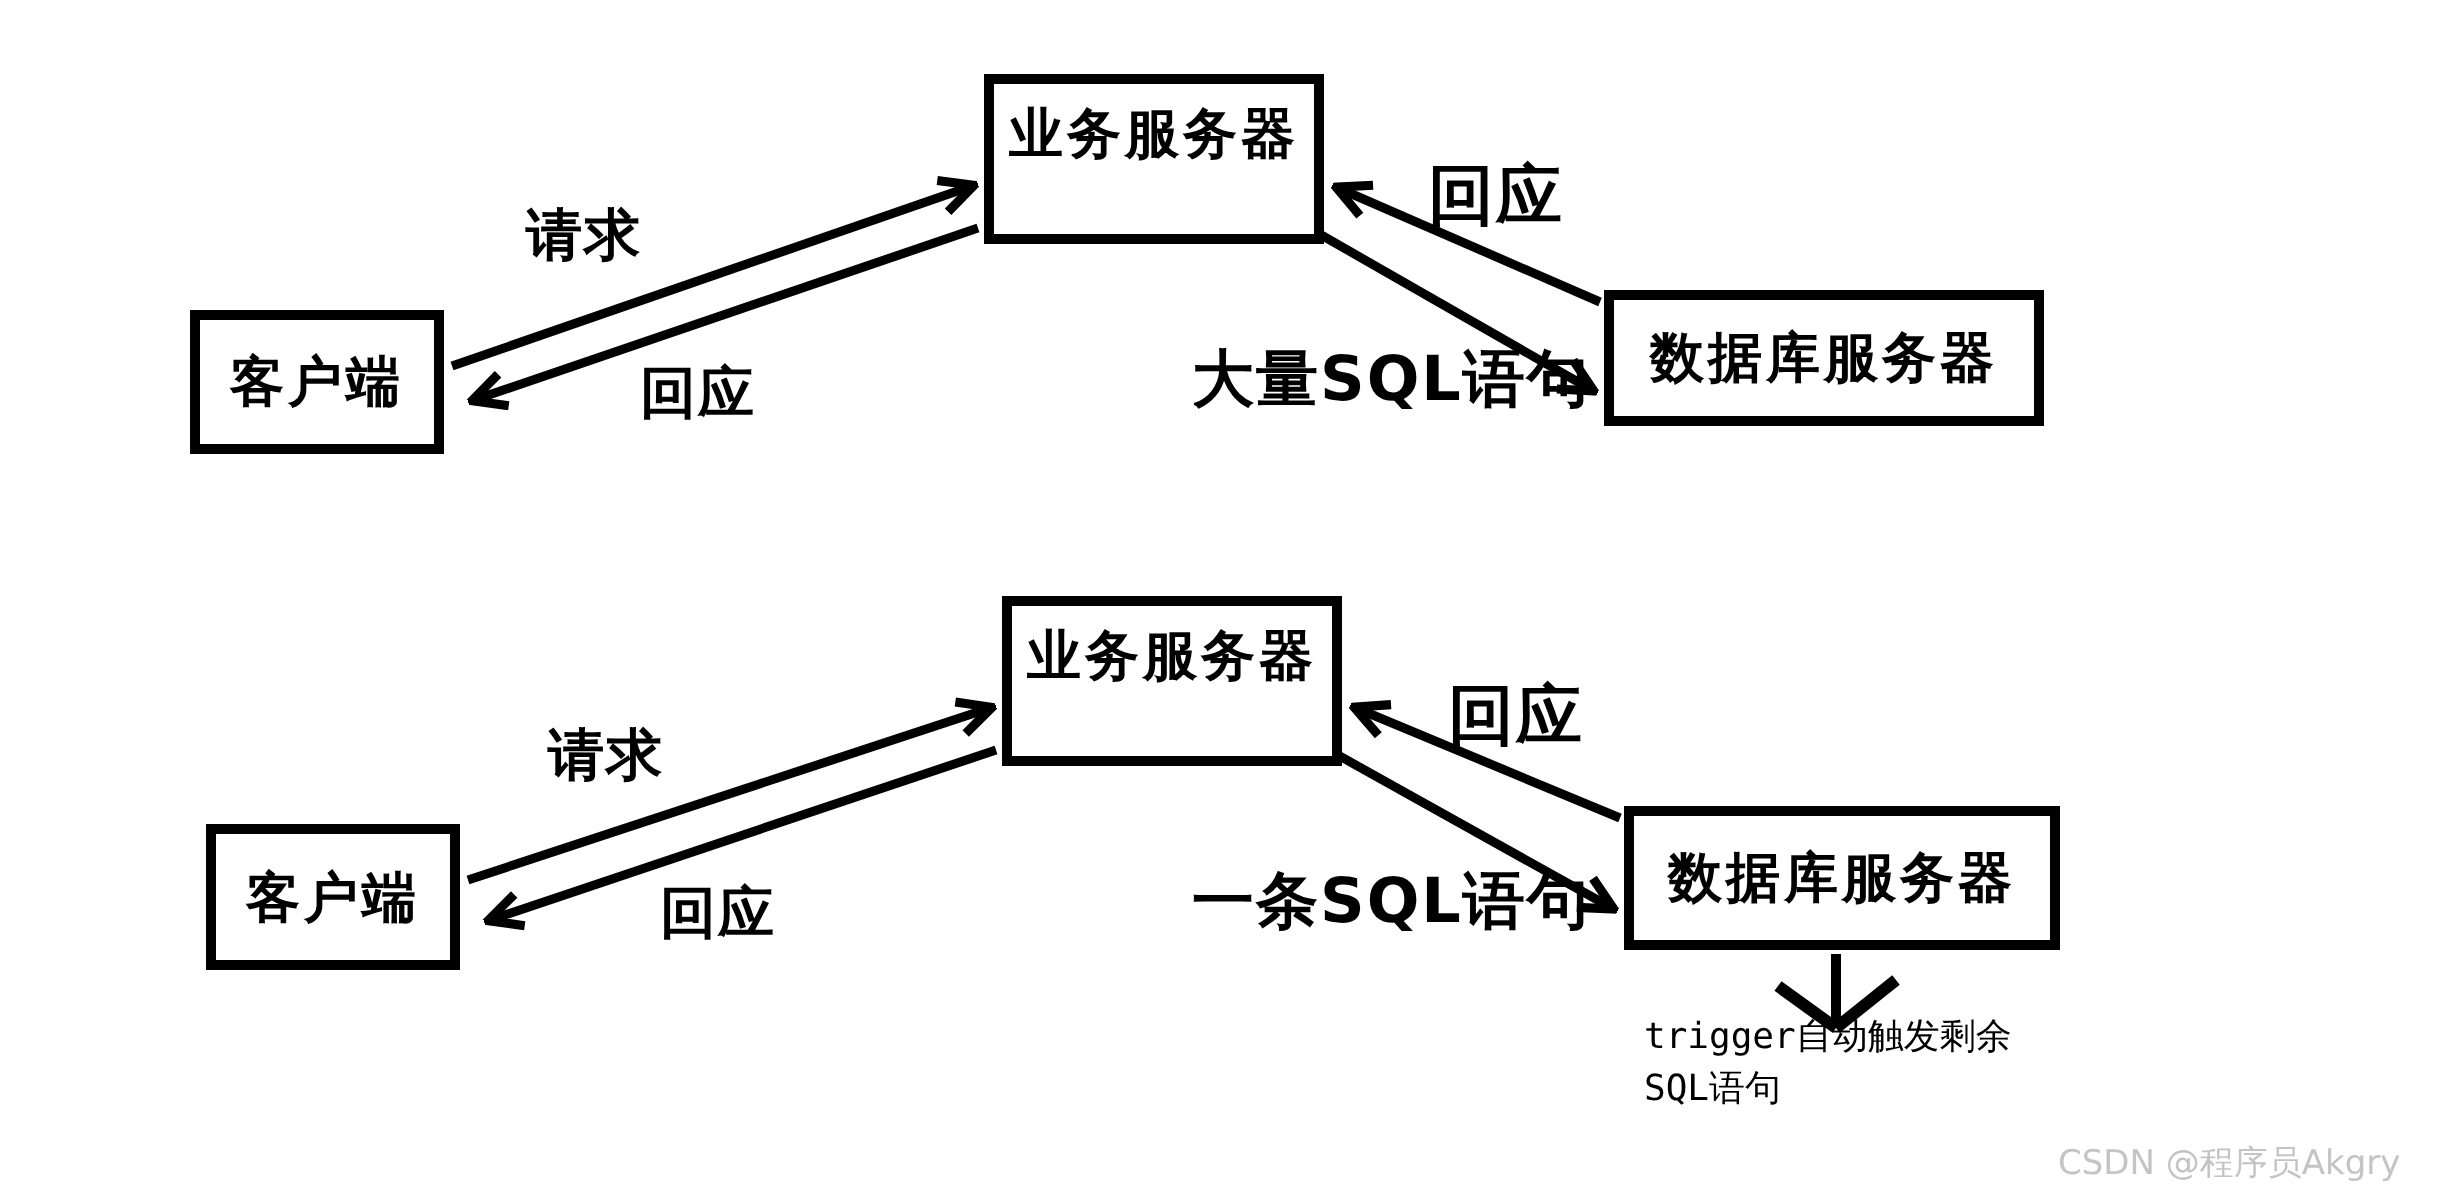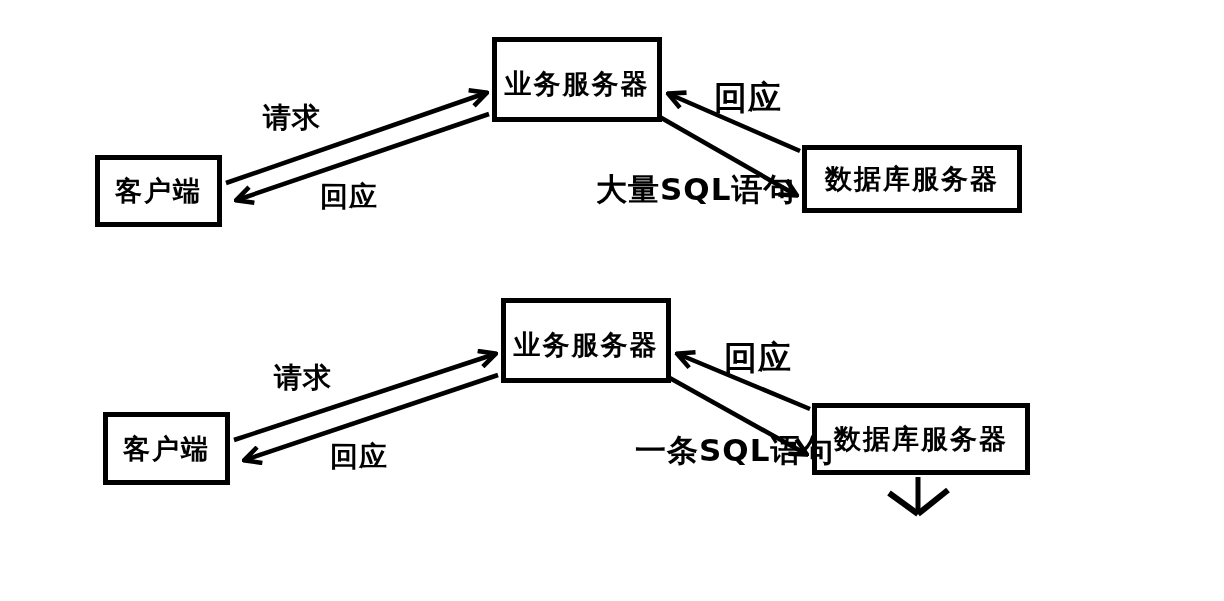--- a/index.html
+++ b/index.html
@@ -18,21 +18,21 @@
     box-sizing: border-box;
     display: flex;
     justify-content: center;
     align-items: center;
     font-size: 27px;
     font-weight: 600;
     color: #000;
     letter-spacing: 2px;
     white-space: nowrap;
   }
-  .node.top-aligned { align-items: flex-start; padding-top: 24px; }
+  .node.top-aligned { align-items: flex-start; padding-top: 7px; }
   .edge-label {
     position: absolute;
     color: #000;
     font-size: 28px;
     font-weight: 600;
     white-space: nowrap;
     letter-spacing: 1px;
   }
   .edge-label.big { font-size: 33px; font-weight: 700; }
   .edge-label.sql { font-size: 31px; }
@@ -90,17 +90,22 @@
   <div class="edge-label big" style="left:714px; top:76px;">回应</div>
   <div class="edge-label sql" style="left:596px; top:169px;">大量SQL语句</div>
 
   <div class="node" style="left:103px; top:412px; width:127px; height:73px;">客户端</div>
   <div class="node top-aligned" style="left:501px; top:298px; width:170px; height:85px;">业务服务器</div>
   <div class="node" style="left:812px; top:403px; width:218px; height:72px;">数据库服务器</div>
 
   <div class="edge-label" style="left:274px; top:359px;">请求</div>
   <div class="edge-label" style="left:330px; top:438px;">回应</div>
   <div class="edge-label big" style="left:724px; top:336px;">回应</div>
-  <div class="edge-label sql" style="left:596px; top:430px;margin-left:39px;">一条SQL语句</div>
+  <div class="edge-label sql" style="left:596px; top:430px;">一条SQL语句</div>
 
+  <div class="note" style="left:822px; top:506px;">
+    <div>trigger自动触发剩余</div>
+    <div>SQL语句</div>
+  </div>
 
+  <div class="watermark" style="left: 1029px; top: 570px; color: rgb(196, 196, 196);">CSDN @程序员Akgry</div>
 
 </div>
 
 </body></html>

